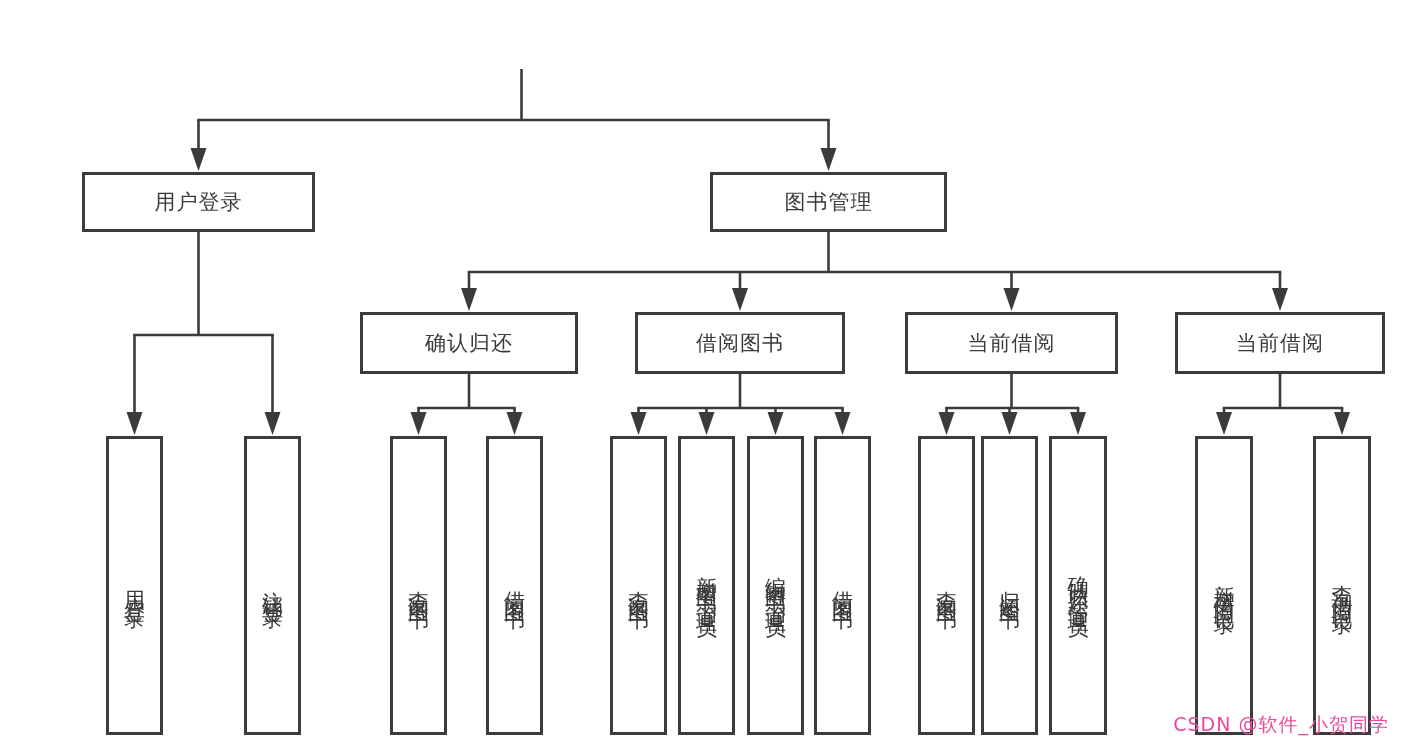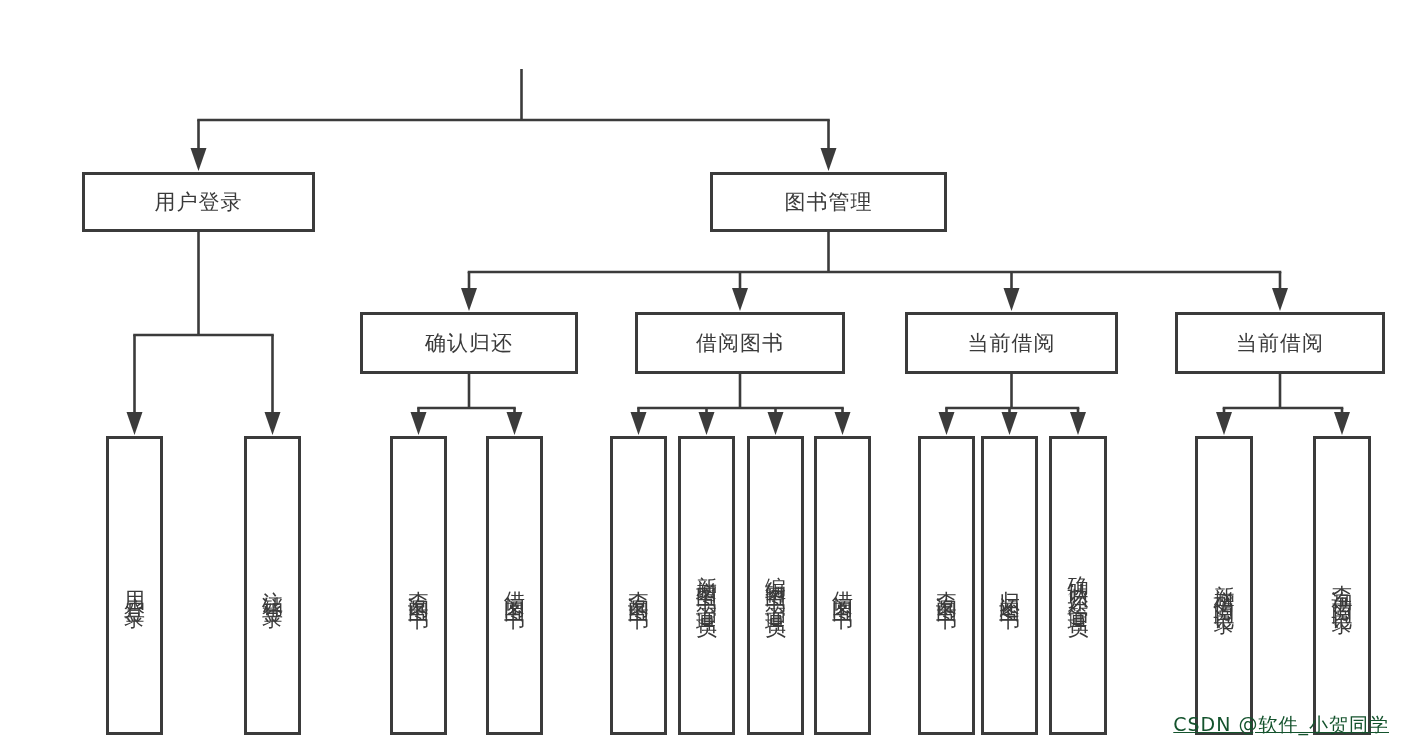--- a/index.html
+++ b/index.html
@@ -104,15 +104,15 @@
   <div class="node v-node" style="left:747px;top:436px;width:57px;height:299px;">编辑图书（管理员）</div>
   <div class="node v-node" style="left:814px;top:436px;width:57px;height:299px;">借阅图书</div>
 
   <div class="node v-node" style="left:918px;top:436px;width:57px;height:299px;">查询图书</div>
   <div class="node v-node" style="left:981px;top:436px;width:57px;height:299px;">归还图书</div>
   <div class="node v-node" style="left:1049px;top:436px;width:58px;height:299px;">确认归还（管理员）</div>
 
   <div class="node v-node" style="left:1195px;top:436px;width:58px;height:299px;">新增借阅记录</div>
   <div class="node v-node" style="left:1313px;top:436px;width:58px;height:299px;">查询借阅记录</div>
 
-  <div class="watermark" style="color: #14532d; text-decoration: underline;">CSDN @软件_小贺同学</div>
+  <div class="watermark" style="color: #ec4899;">CSDN @软件_小贺同学</div>
 
 </div>
 
 </body></html>

